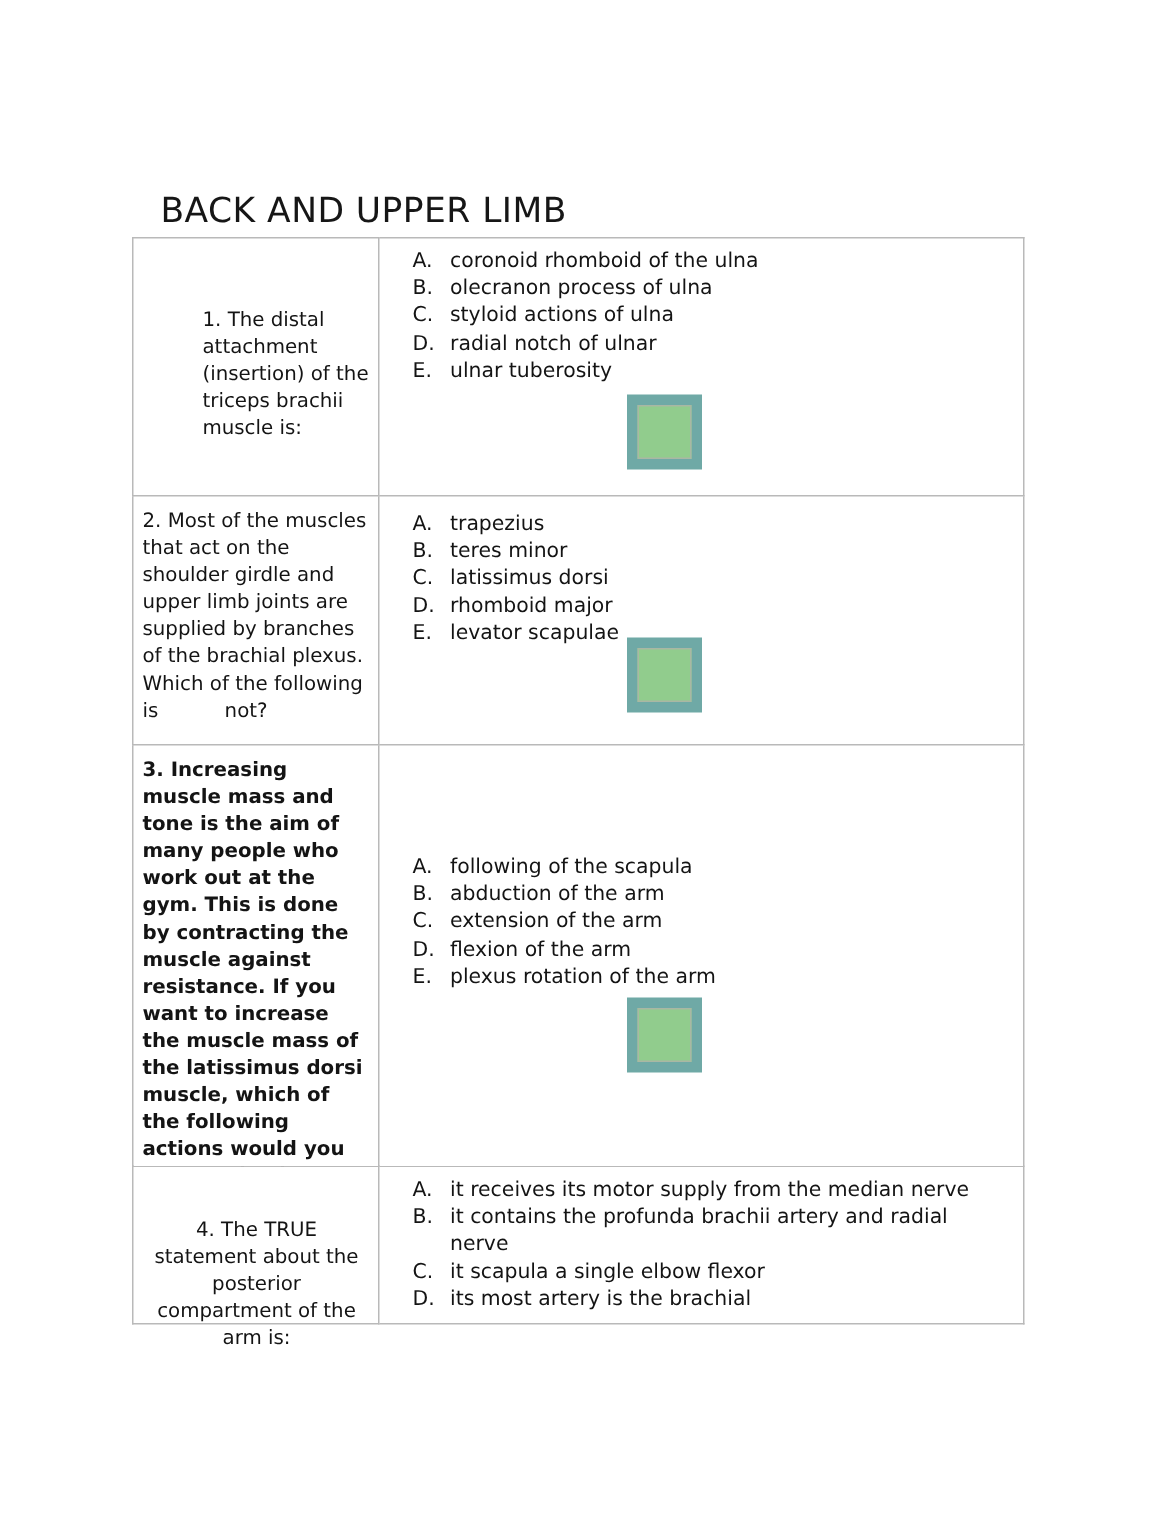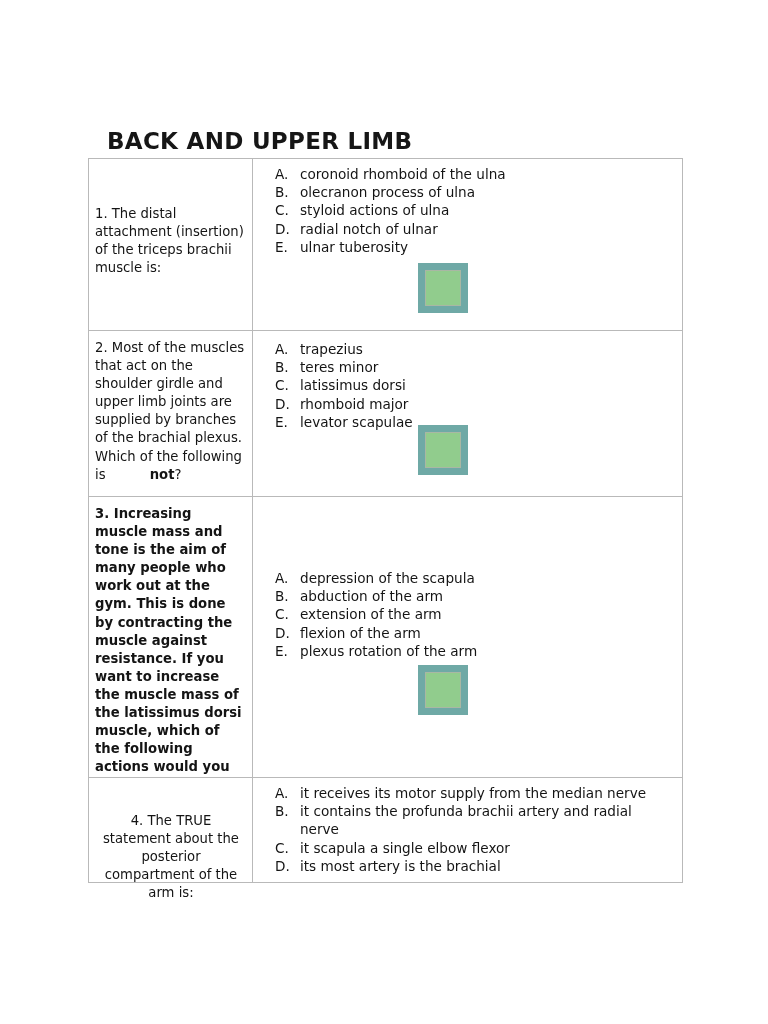--- a/index.html
+++ b/index.html
@@ -22,21 +22,21 @@
     top: 0;
     width: 768px;
     height: 1024px;
   }
 
   .doc-title {
     position: absolute;
     left: 107px;
     top: 128px;
     font-size: 23px;
-    font-weight: 700;
+    font-weight: 400;
     letter-spacing: 0.3px;
     color: #161616;
     white-space: nowrap;
     line-height: 1.15;
   }
 
   .quiz-table {
     position: absolute;
     left: 88px;
     top: 158px;
@@ -58,21 +58,21 @@
   .q-cell {
     position: relative;
   }
   .q-text {
     font-size: 13.2px;
     line-height: 18.1px;
     padding: 0 5px 0 6px;
     color: #141414;
     word-wrap: break-word;
   }
-  .q-text b { font-weight: bold; padding-left: 40px; }
+  .q-text b { font-weight: normal; padding-left: 40px; }
 
   
   .a-cell {
     position: relative;
   }
   .a-list {
     list-style: none;
     margin: 0;
     padding: 0 8px 0 22px;
     font-size: 13.6px;
@@ -103,21 +103,21 @@
     left: 7px;
     top: 7px;
     width: 36px;
     height: 36px;
     background: #91cc8d;
     border: 1px solid #a9b7a4;
     box-sizing: border-box;
   }
 
   
-  .row1 .q-text { padding-top: 46px; }
+  .row1 .q-text { padding-top: 46px; margin-left: 40px; }
   .row1 .a-list { padding-top: 6px; }
   .row1 .cell-body { height: 171px; }
   .row1 .green-square { left: 165px; top: 104px; }
 
   .row2 .q-text { padding-top: 8px; }
   .row2 .a-list { padding-top: 9px; }
   .row2 .cell-body { height: 165px; }
   .row2 .green-square { left: 165px; top: 94px; }
 
   .row3 .q-text { padding-top: 8px; font-weight: bold; }
@@ -223,21 +223,21 @@
         <td class="q-cell">
           <div class="cell-body">
             <div class="q-text">3. Increasing muscle mass and tone is the aim of many people who work out at the gym. This is done by contracting the muscle against resistance. If you want to increase the muscle mass of the latissimus dorsi muscle, which of the following actions would you be most likely to perform?</div>
           </div>
         </td>
         <td class="a-cell">
           <div class="cell-body">
             <ul class="a-list">
               <li class="a-item">
                 <span class="a-label">A.</span>
-                <span>depression of the scapula</span>
+                <span>following of the scapula</span>
               </li>
               <li class="a-item">
                 <span class="a-label">B.</span>
                 <span>abduction of the arm</span>
               </li>
               <li class="a-item">
                 <span class="a-label">C.</span>
                 <span>extension of the arm</span>
               </li>
               <li class="a-item">

